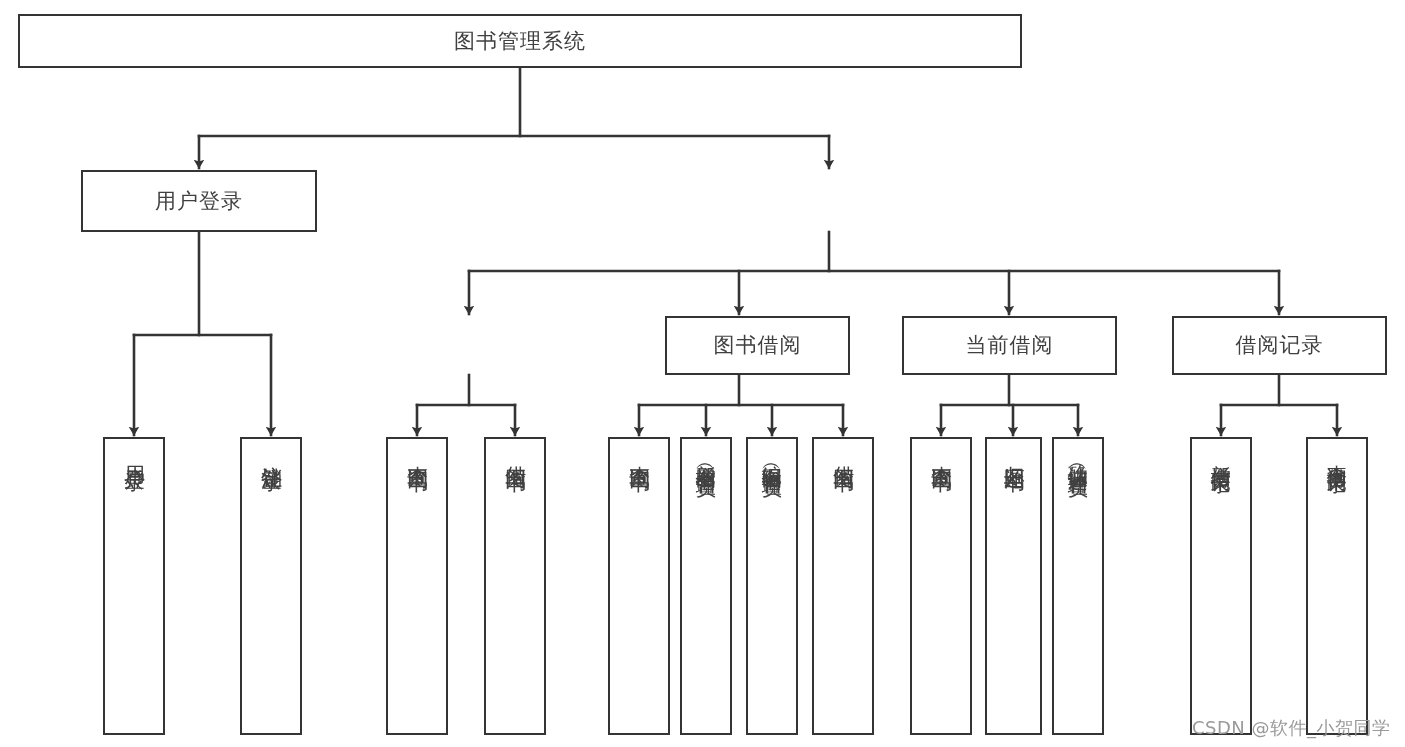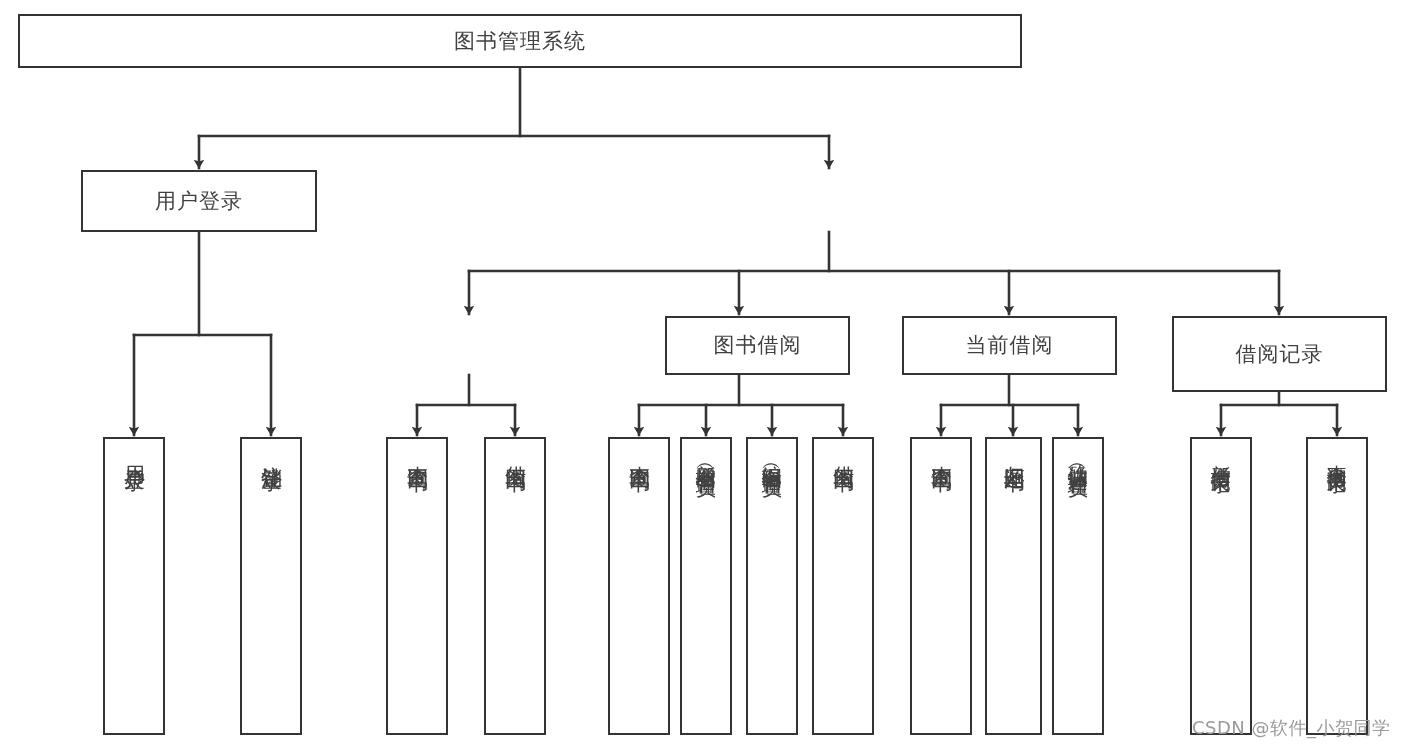--- a/index.html
+++ b/index.html
@@ -133,21 +133,21 @@
   <div class="node h" style="left:81px; top:170px; width:236px; height:62px;">
     <span class="label">用户登录</span>
   </div>
 
   <div class="node h" style="left:632px; top:316px; width:185px; height:59px;margin-left:33px;">
     <span class="label">图书借阅</span>
   </div>
   <div class="node h" style="left:902px; top:316px; width:215px; height:59px;text-align:right;">
     <span class="label">当前借阅</span>
   </div>
-  <div class="node h" style="left:1172px; top:316px; width:215px; height:76px;">
+  <div class="node h" style="left:1172px; top:316px; width:215px; height:59px;">
     <span class="label">借阅记录</span>
   </div>
 
   <div class="node v" style="left:103px; top:437px; width:62px; height:298px;">
     <span class="label">用户登录</span>
   </div>
   <div class="node v" style="left:240px; top:437px; width:62px; height:298px;">
     <span class="label">注销登录</span>
   </div>
 

